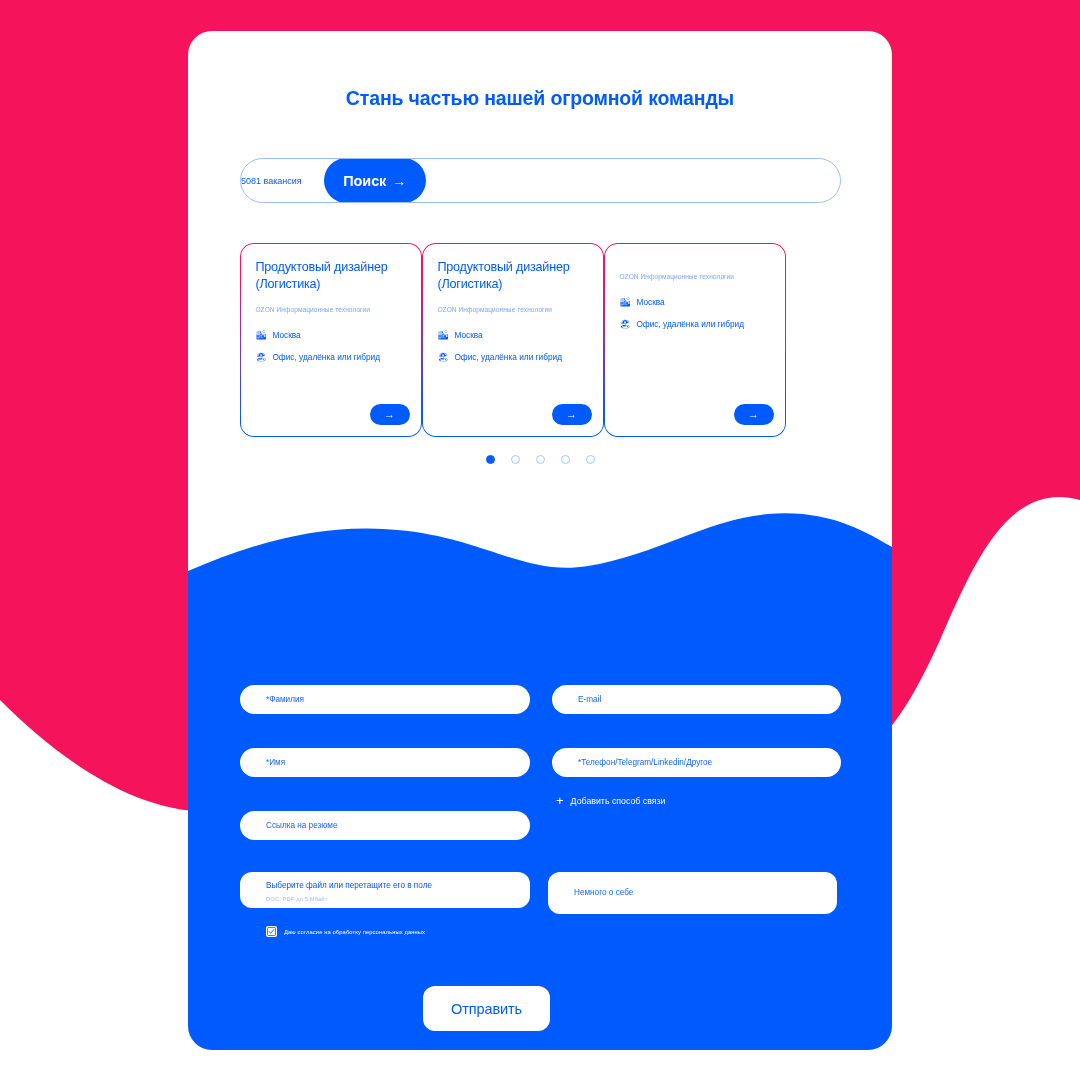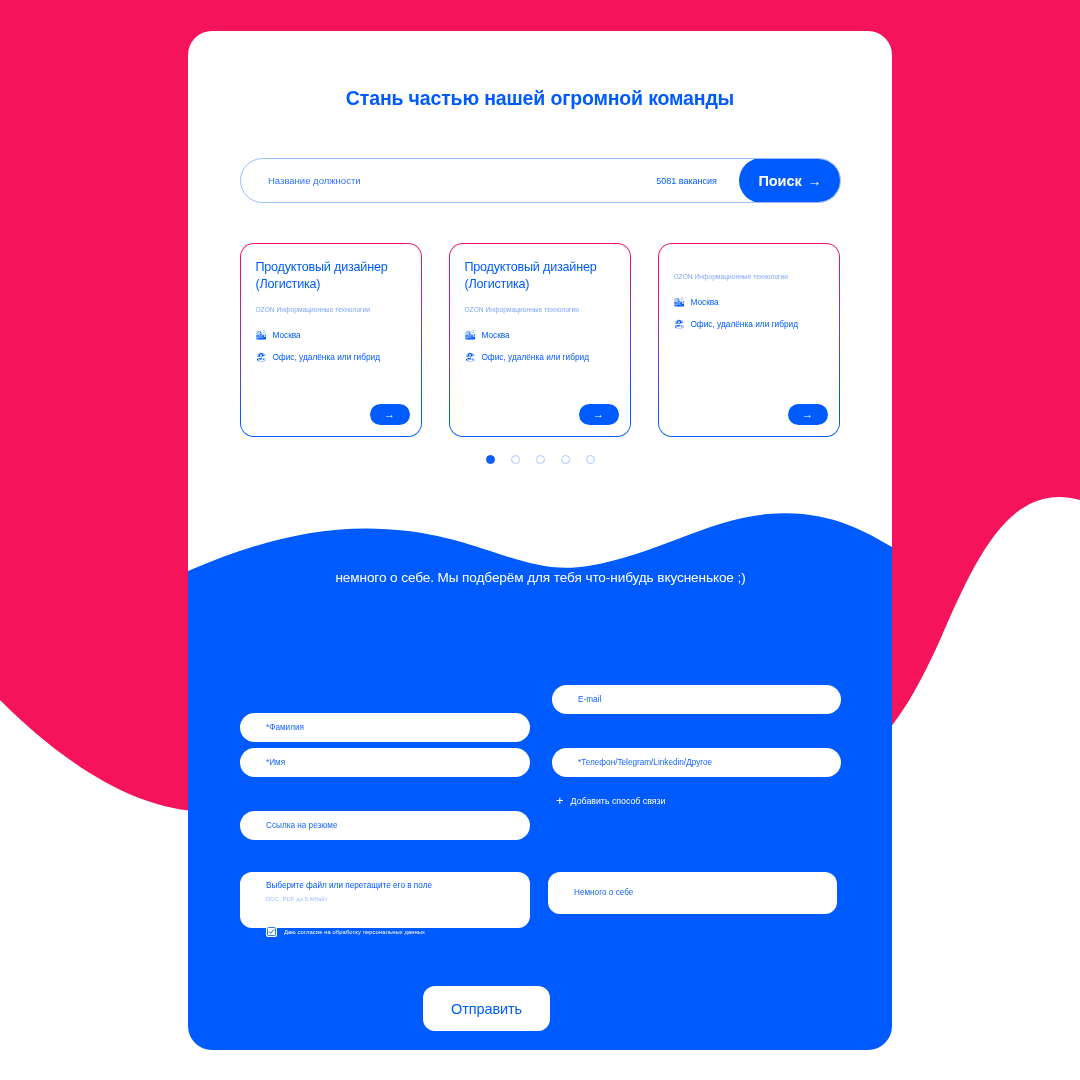--- a/index.html
+++ b/index.html
@@ -107,21 +107,20 @@
   }
   .search-btn .arrow { font-weight: normal; font-size: 14px; }
 
   
   .cards-row {
     position: absolute;
     left: 52px;
     top: 212px;
     width: 601px;
     display: flex;
-    gap: 27px;
   }
   .job-card {
     position: relative;
     width: 182px;
     height: 194px;
     border-radius: 14px;
     padding: 1.4px;
     background: linear-gradient(170deg, #F5135B 0%, #F5135B 14%, #7a38c8 48%, #005BFF 80%, #005BFF 100%);
   }
   .job-card-inner {
@@ -227,21 +226,21 @@
     border-radius: 20px;
     border: 0;
     outline: 0;
     font-family: "Liberation Sans", sans-serif;
     font-size: 8.2px;
     color: #005BFF;
     padding: 0 26px;
   }
   .field::placeholder { color: #1766ff; opacity: 1; }
 
-  .f-surname { left: 0;   top: 34px;  width: 290px; height: 29px; margin-top: 28px; }
+  .f-surname { left: 0;   top: 34px;  width: 290px; height: 29px; }
   .f-email   { left: 312px; top: 34px; width: 289px; height: 29px; }
   .f-name    { left: 0;   top: 97px;  width: 290px; height: 29px; }
   .f-phone   { left: 312px; top: 97px; width: 289px; height: 29px; }
   .f-link    { left: 0;   top: 160px; width: 290px; height: 29px; }
 
   .add-contact {
     position: absolute;
     left: 312px;
     top: 137px;
     display: flex;
@@ -253,21 +252,21 @@
     font-family: "Liberation Sans", sans-serif;
     font-size: 8.8px;
     cursor: pointer;
     padding: 6px 4px;
   }
   .add-contact .plus { font-size: 13px; line-height: 1; font-weight: 300; }
 
   .f-file {
     position: absolute;
     left: 0; top: 221px;
-    width: 290px; height: 56px;
+    width: 290px; height: 36px;
     background: #ffffff;
     border-radius: 12px;
     padding: 9px 26px 0 26px;
     cursor: pointer;
   }
   .f-file .file-main { color: #005BFF; font-size: 8.2px; }
   .f-file .file-hint { color: #9dbcff; font-size: 5.8px; margin-top: 6px; letter-spacing: 0.1px; }
 
   .f-about {
     position: absolute;
@@ -331,21 +330,20 @@
     </svg>
   </div>
 
   <div class="page-card">
 
     <div class="white-section">
 
       <div class="hero-title">Стань частью нашей огромной команды</div>
 
       <div class="search-bar">
-        <input class="search-input" type="text" placeholder="Название должности" style="">
         <span class="vacancy-count">5081 вакансия</span>
         <button class="search-btn">
           <span>Поиск</span>
           <span class="arrow">→</span>
         </button>
       </div>
 
       <div class="cards-row">
 
         <div class="job-card">
@@ -420,21 +418,20 @@
 
     <div class="blue-section">
       <svg width="704" height="1019" viewBox="0 0 704 1019" xmlns="http://www.w3.org/2000/svg">
         <path d="M0,540 C70,510 140,490 220,500 C300,510 340,545 400,535 C470,523 520,488 580,483 C640,478 676,500 704,516 L704,1019 L0,1019 Z" fill="#005BFF"></path>
       </svg>
     </div>
 
     <div class="blue-content">
 
       <div class="blue-heading">
-        <div>немного о себе. Мы подберём для тебя что-нибудь вкусненькое ;)</div>
       </div>
 
       <div class="form-area">
 
         <input class="field f-surname" type="text" placeholder="*Фамилия" style="">
 
         <input class="field f-email" type="text" placeholder="E-mail" style="">
 
         <input class="field f-name" type="text" placeholder="*Имя" style="">
 

